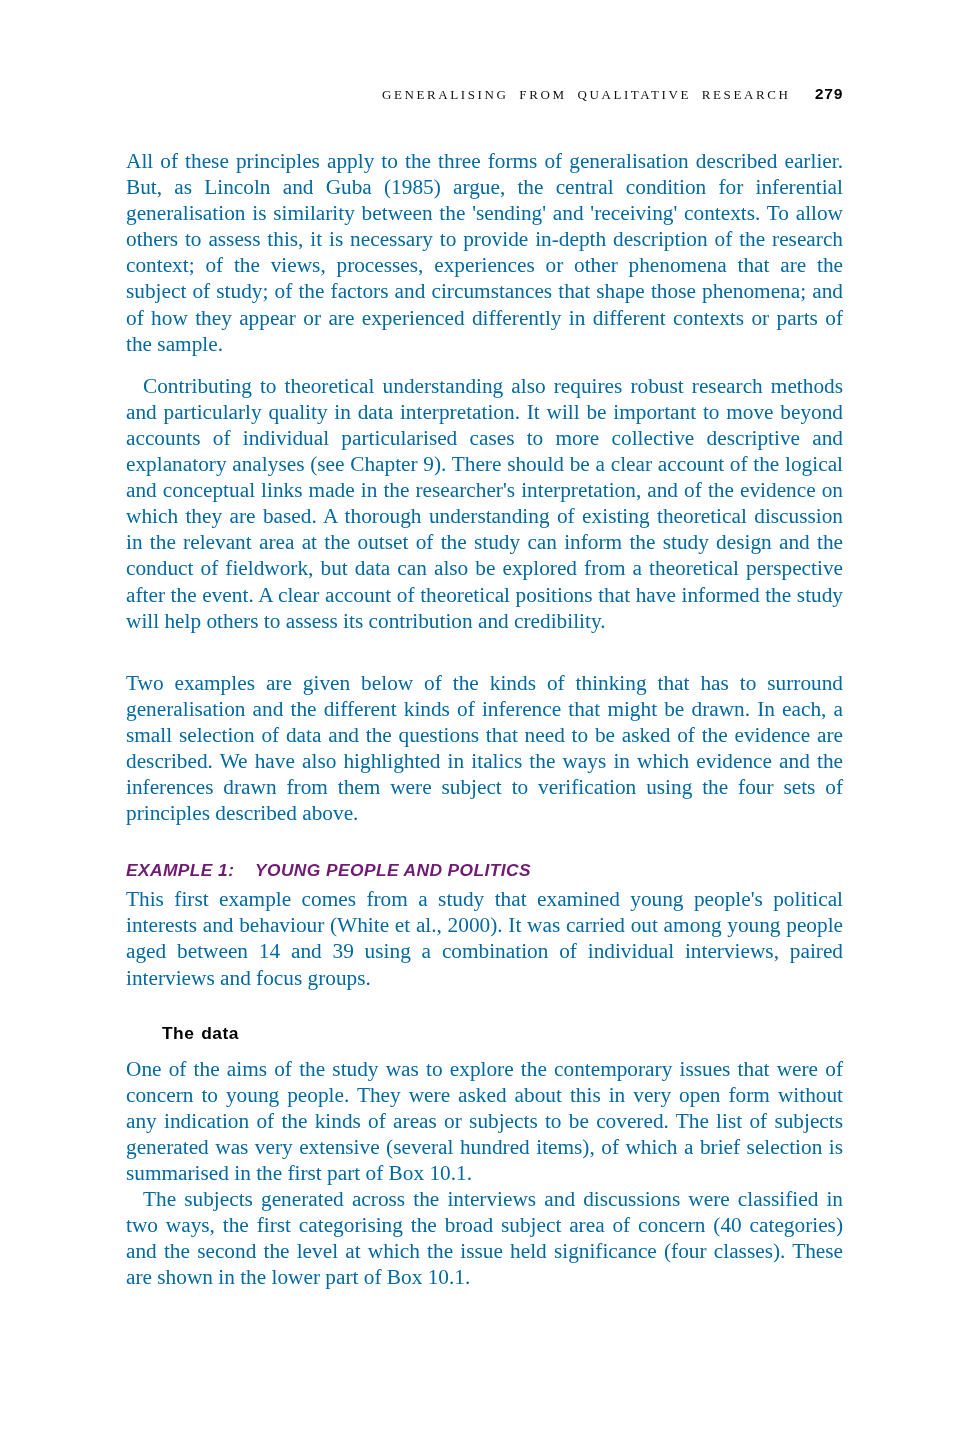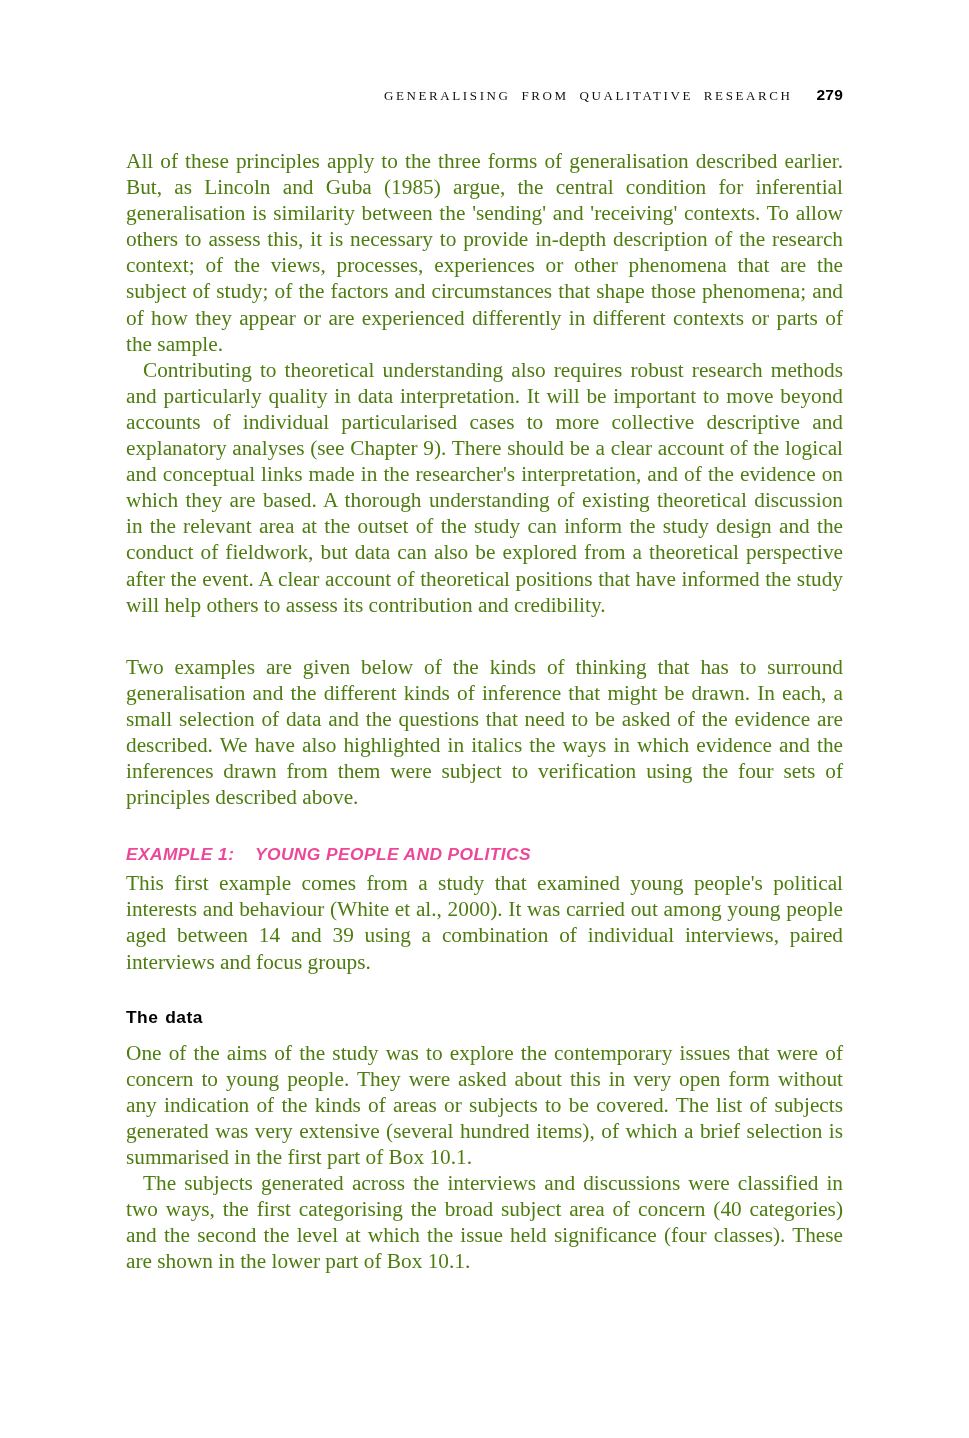--- a/index.html
+++ b/index.html
@@ -41,36 +41,36 @@
   .running-head-title {
     font-family: "Liberation Serif", "DejaVu Serif", serif;
     font-size: 13px;
     letter-spacing: 2.6px;
     word-spacing: 5px;
     text-transform: uppercase;
     white-space: nowrap;
     color: #111;
   }
   .running-head-page {
-    font-family: Liberation Sans, sans-serif;
+    font-family: Liberation Mono, monospace;
     font-weight: bold;
     font-size: 15.5px;
     margin-left: 24px;
     letter-spacing: 0.2px;
   }
 
   
   p.body {
     margin: 0;
     font-size: 21.3px;
     line-height: 26.1px;
     text-align: justify;
     text-justify: inter-word;
     hyphens: none;
-    color: #4d7c0f;
+    color: #0369a1;
   }
   p.body.indent {
     text-indent: 17px;
   }
 
   
   .h-section {
     font-family: "Liberation Sans", "DejaVu Sans", sans-serif;
     font-weight: bold;
     font-style: italic;
@@ -78,40 +78,40 @@
     letter-spacing: 0.3px;
     word-spacing: 4.5px;
     color: #000;
   }
   .h-example {
     font-family: "Liberation Sans", "DejaVu Sans", sans-serif;
     font-weight: bold;
     font-style: italic;
     font-size: 17.4px;
     letter-spacing: 0.4px;
-    color: #ec4899;
+    color: #701a75;
     white-space: pre;
   }
   .h-sub {
     font-family: "Liberation Sans", "DejaVu Sans", sans-serif;
     font-weight: bold;
     font-size: 17.4px;
     letter-spacing: 0.5px;
     word-spacing: 1.5px;
     color: #000;
   }
 
   
   .blk-para1 { margin-top: 28px; }
-  .blk-para2 { margin-top: 0px; }
+  .blk-para2 { margin-top: 16px; }
   .blk-h-section { margin-top: 33px; }
   .blk-para3 { margin-top: 36px; }
   .blk-h-example { margin-top: 34px; }
   .blk-para4 { margin-top: 5px; }
-  .blk-h-sub { margin-top: 32px; }
+  .blk-h-sub { margin-top: 32px; margin-left: 36px; }
   .blk-para5 { margin-top: 12px; }
   .blk-para6 { margin-top: 0px; }
 </style>
 </head>
 <body>
 
 <div class="page">
   <div class="content">
 
     <div class="running-head">

